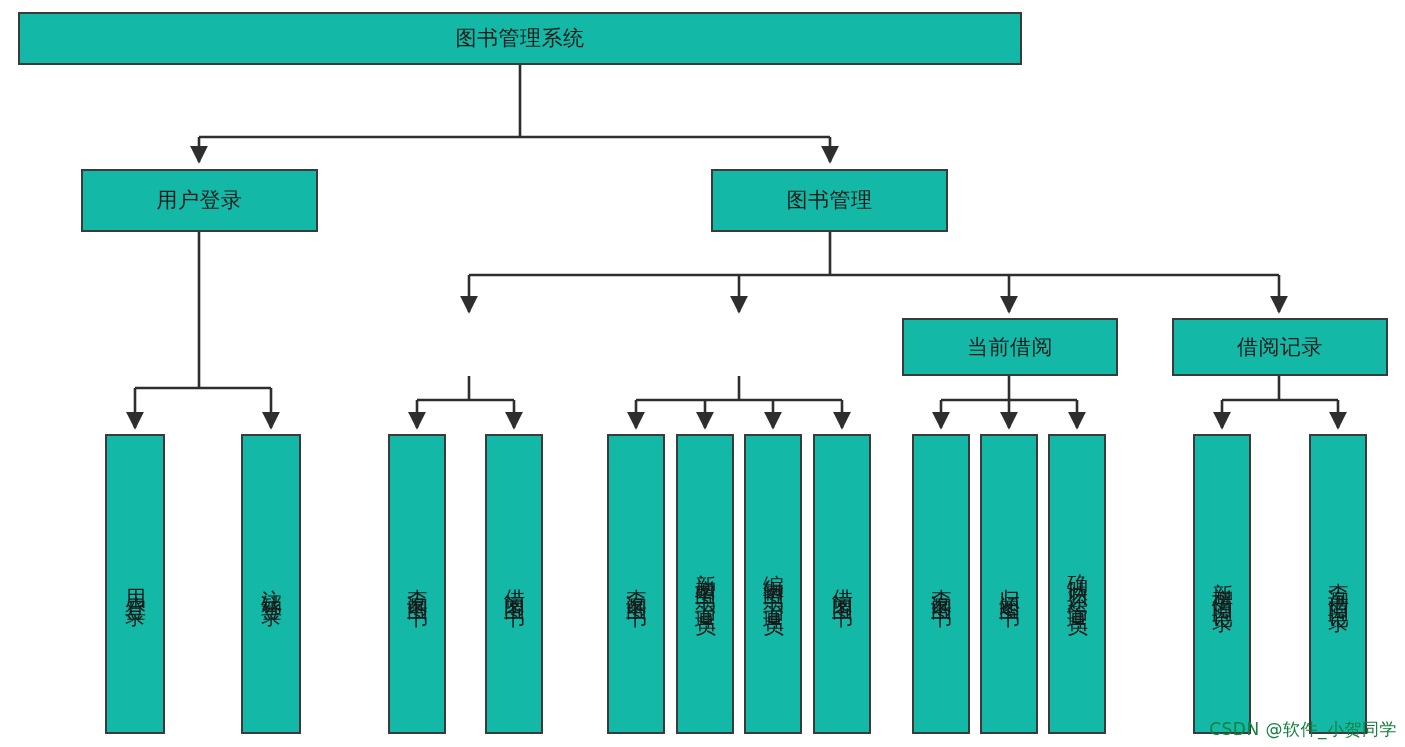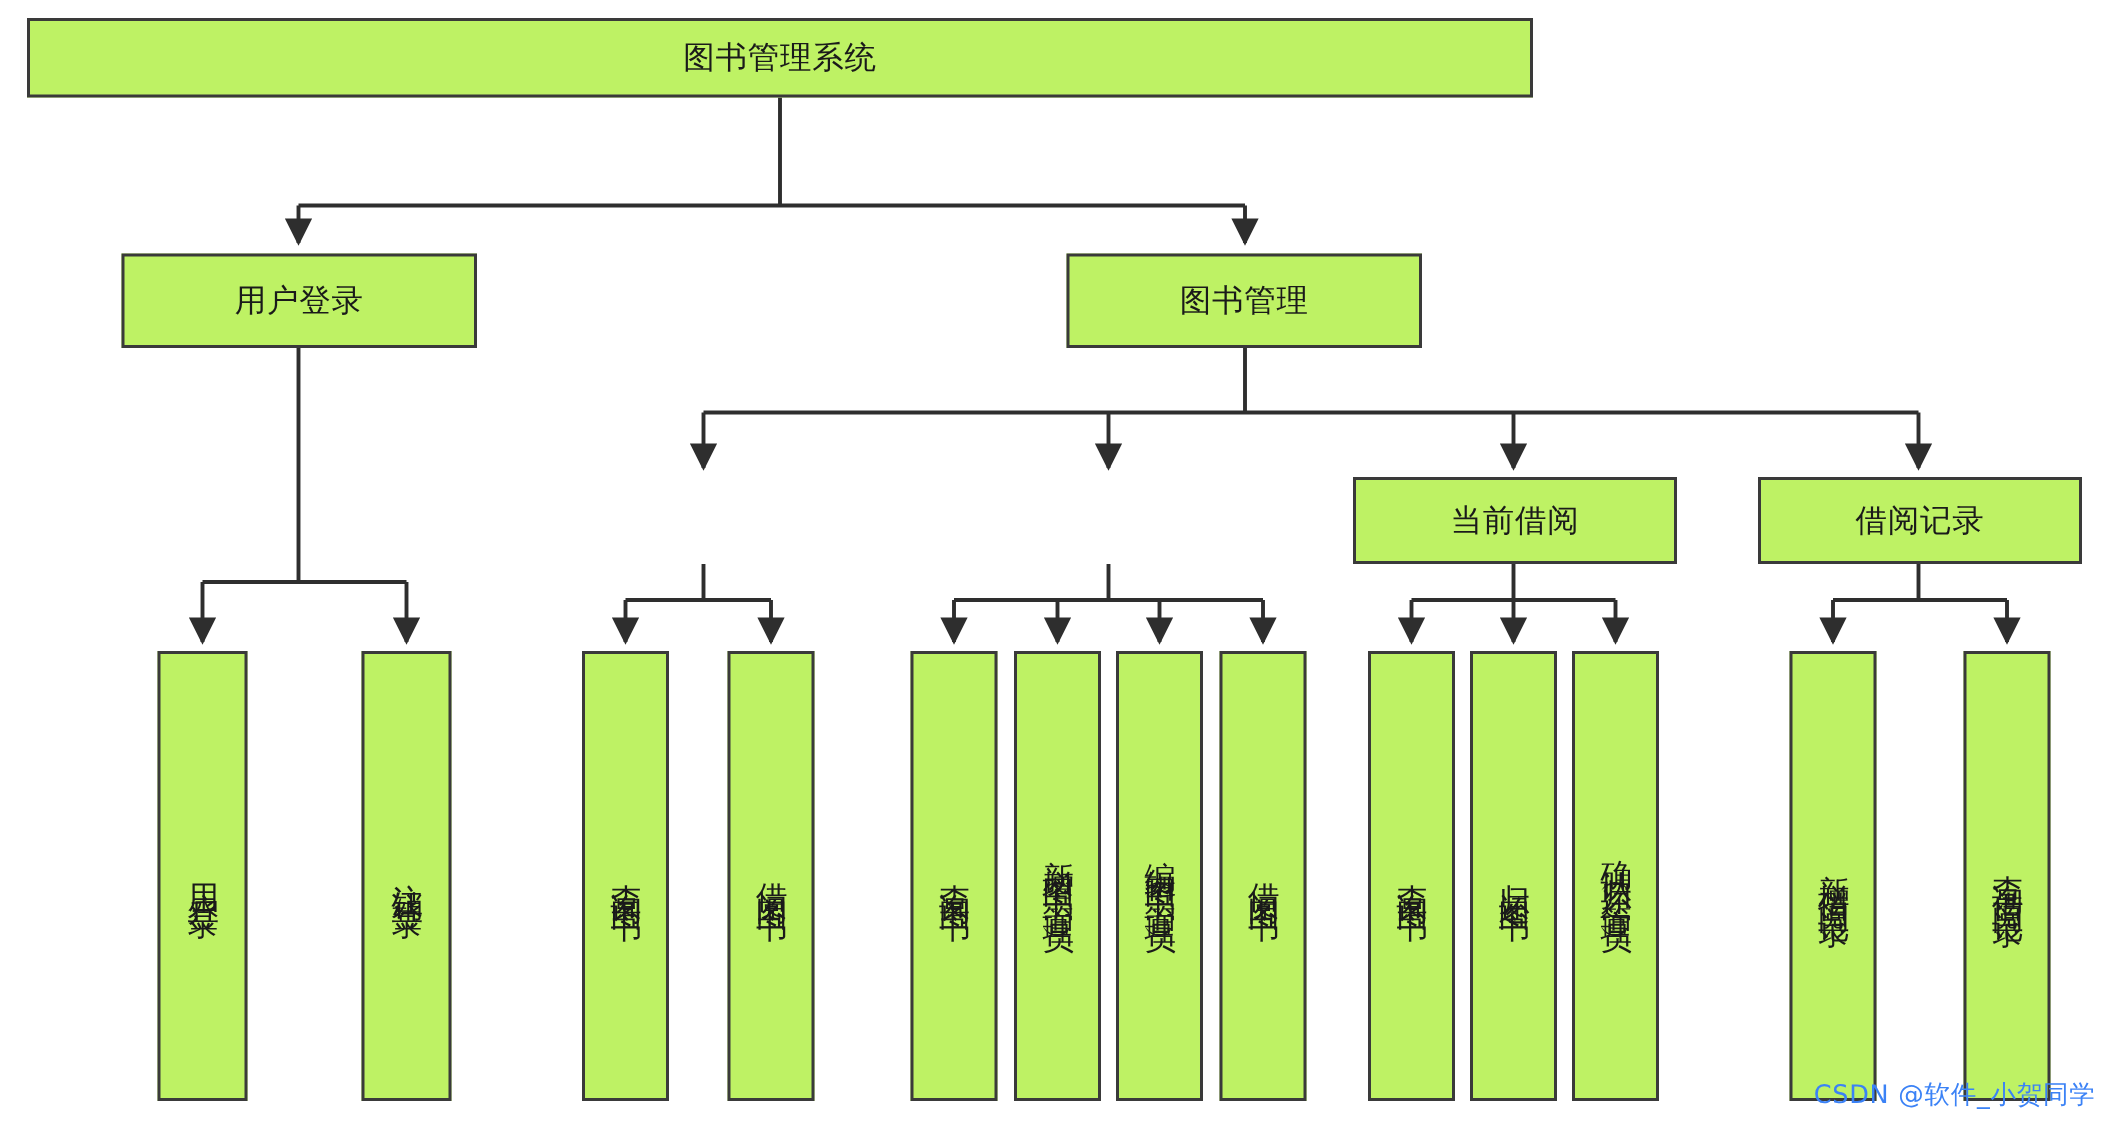--- a/index.html
+++ b/index.html
@@ -20,21 +20,21 @@
     position: absolute;
     left: 0;
     top: 0;
     width: 1405px;
     height: 747px;
     pointer-events: none;
   }
   .node {
     position: absolute;
     box-sizing: border-box;
-    background: #bef264;
+    background: #14b8a6;
     border: 2px solid #3a3a3a;
     display: flex;
     align-items: center;
     justify-content: center;
     color: #1a1a1a;
     z-index: 2;
   }
   .node .lbl {
     display: block;
     text-align: center;
@@ -62,21 +62,21 @@
     font-size: 21px;
     line-height: 1;
     letter-spacing: 6px;
     white-space: nowrap;
   }
   #watermark {
     position: absolute;
     right: 8px;
     bottom: 6px;
     font-size: 17px;
-    color: #3b82f6;
+    color: #15803d;
     letter-spacing: 0.5px;
     z-index: 5;
     white-space: nowrap;
     font-family: "DejaVu Sans", "Liberation Sans", sans-serif;
   }
 </style>
 </head>
 <body>
 
 <div id="canvas">

